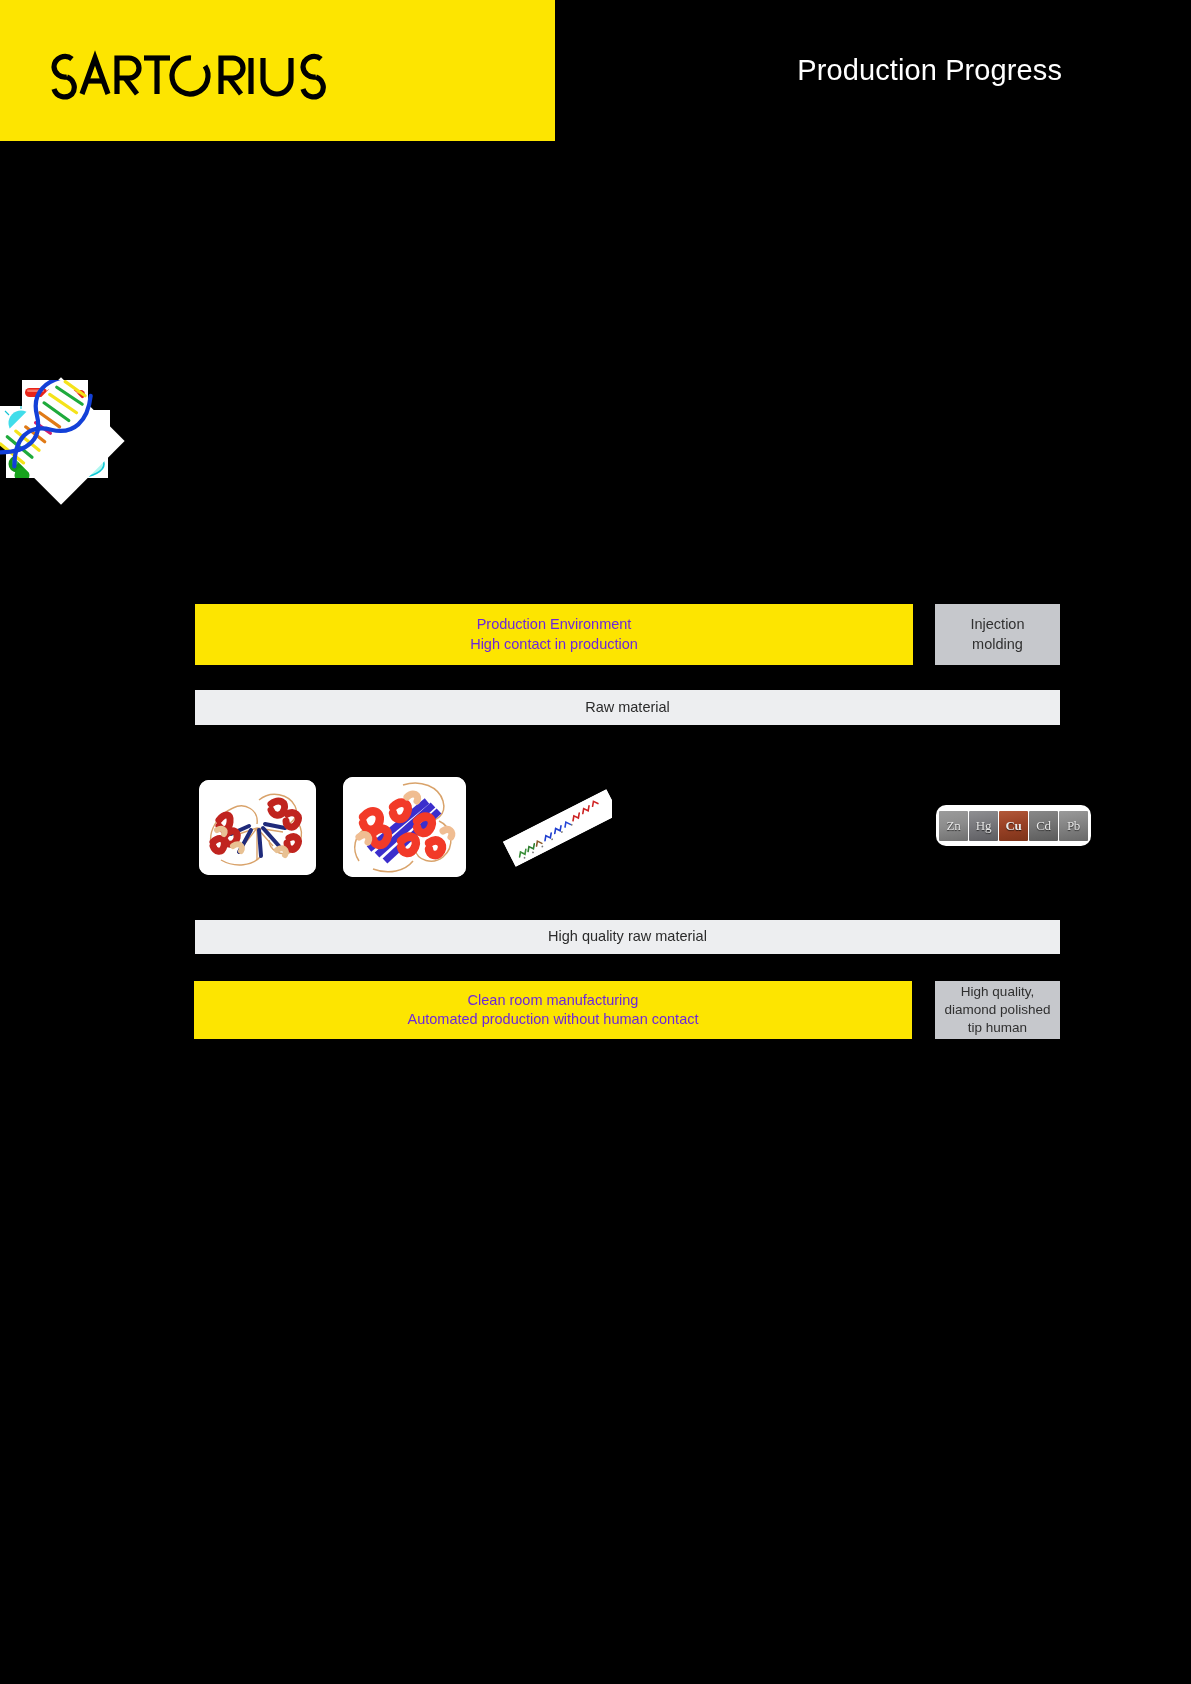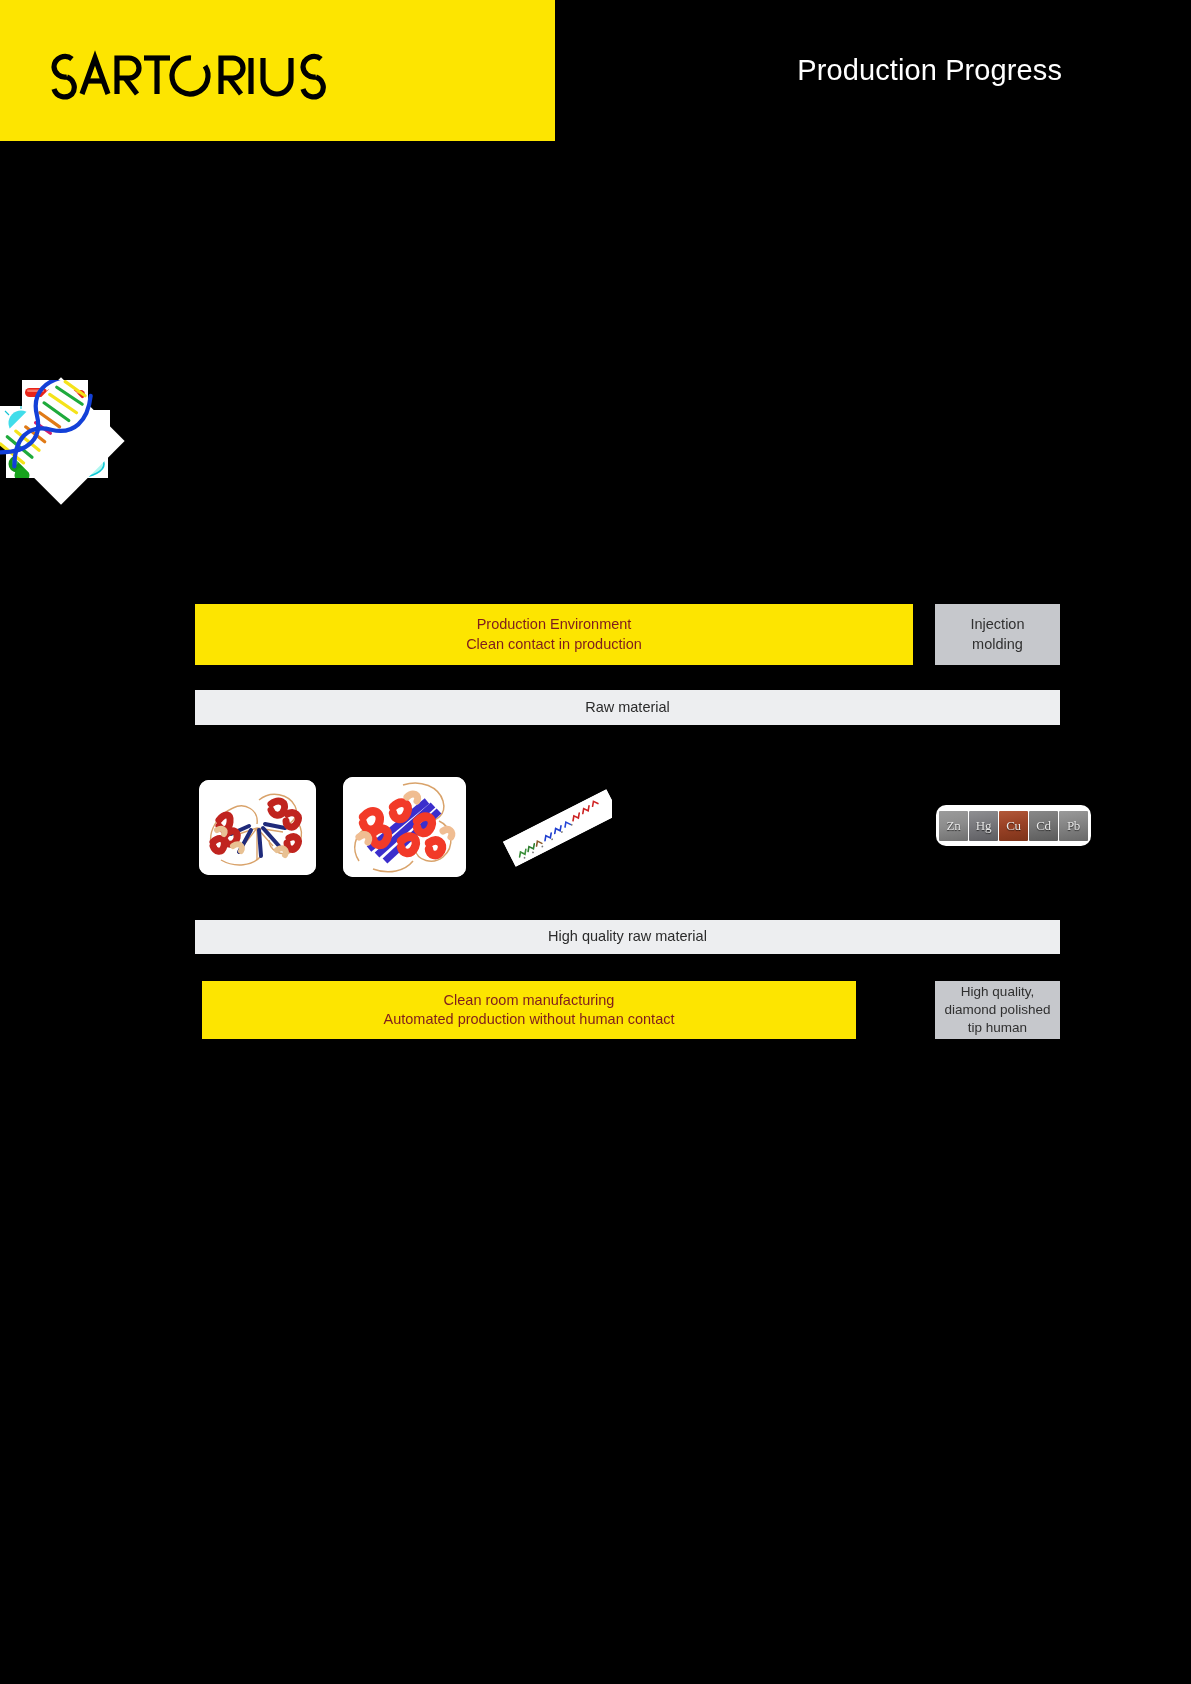--- a/index.html
+++ b/index.html
@@ -123,58 +123,58 @@
   }
   .el-block .sym {
     font-family: "Liberation Serif", serif;
     font-size: 13px;
     color: #e9e9e9;
     text-shadow: 0 1px 1px rgba(0,0,0,.7);
     letter-spacing: -0.3px;
   }
   .el-zn { background: linear-gradient(170deg,#9b9b9b 0%, #8d8d8d 45%, #6f6f6f 100%); }
   .el-hg { background: linear-gradient(170deg,#8f8f92 0%, #78787c 45%, #5c5c60 100%); }
-  .el-cu { background: linear-gradient(170deg,#b2593a 0%, #9a4226 45%, #7d3319 100%); }
+  .el-cu { background: linear-gradient(170deg,#b2593a 0%, #9a4226 45%, #7d3319 100%); font-weight: bold; }
   .el-cd { background: linear-gradient(170deg,#888888 0%, #757575 45%, #5a5a5a 100%); }
   .el-pb { background: linear-gradient(170deg,#9a9a9a 0%, #848484 45%, #686868 100%); }
 
   
   .bar {
     position: absolute;
     box-sizing: border-box;
     display: flex;
     flex-direction: column;
     align-items: center;
     justify-content: center;
     text-align: center;
     line-height: 1.32;
   }
   .bar-yellow {
     background: #FDE500;
-    color: #7f1d1d;
+    color: #6d28d9;
     font-size: 14.5px;
   }
   .bar-light {
     background: #EDEEF0;
     color: #2b2b2b;
     font-size: 14.5px;
   }
   .bar-gray {
     background: #C6C8CC;
     color: #303030;
     font-size: 14.5px;
   }
   .bar .line { display: block; white-space: nowrap; }
 
   #bar-prod-env      { left: 195px; top: 604px;  width: 718px; height: 61px; }
   #bar-injection     { left: 935px; top: 604px;  width: 125px; height: 61px; }
   #bar-raw-material  { left: 195px; top: 690px;  width: 865px; height: 35px; }
 
   #bar-hq-raw        { left: 195px; top: 920px;  width: 865px; height: 34px; }
-  #bar-cleanroom     { left: 202px; top: 981px;  width: 654px; height: 58px; }
+  #bar-cleanroom     { left: 194px; top: 981px;  width: 718px; height: 58px; }
   #bar-tipmolds      { left: 935px; top: 981px;  width: 125px; height: 58px; font-size: 13.5px; }
 </style>
 </head>
 <body>
 
 <div class="header-band"></div>
 
 <div class="logo-wrap" title="SARTORIUS">
   <svg width="285" height="56" viewBox="0 0 285 56" xmlns="http://www.w3.org/2000/svg" aria-label="SARTORIUS">
     <g fill="none" stroke="#000000" stroke-width="5.2" stroke-linecap="butt">
@@ -405,21 +405,21 @@
       <div class="el-block el-pb">
         <span class="sym">Pb</span>
       </div>
     </div>
   </div>
 
 </div>
 
 <div class="bar bar-yellow" id="bar-prod-env">
   <span class="line">Production Environment</span>
-  <span class="line">Clean contact in production</span>
+  <span class="line">High contact in production</span>
 </div>
 
 <div class="bar bar-gray" id="bar-injection">
   <span class="line">Injection</span>
   <span class="line">molding</span>
 </div>
 
 <div class="bar bar-light" id="bar-raw-material">
   <span class="line">Raw material</span>
 </div>

